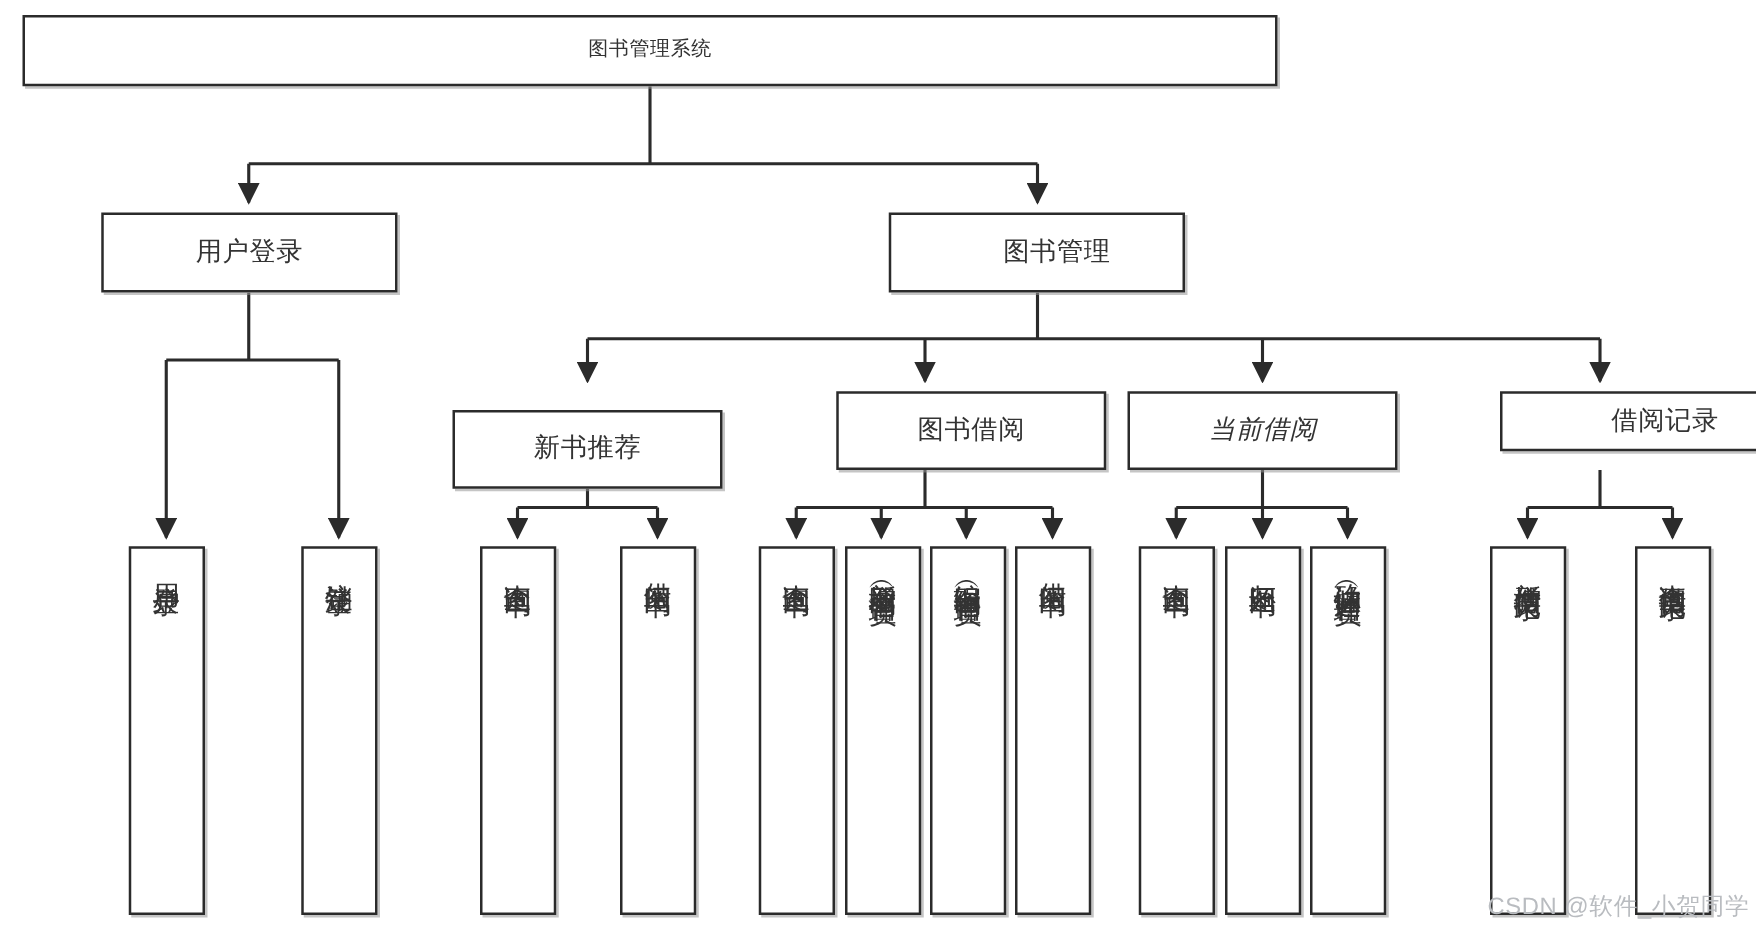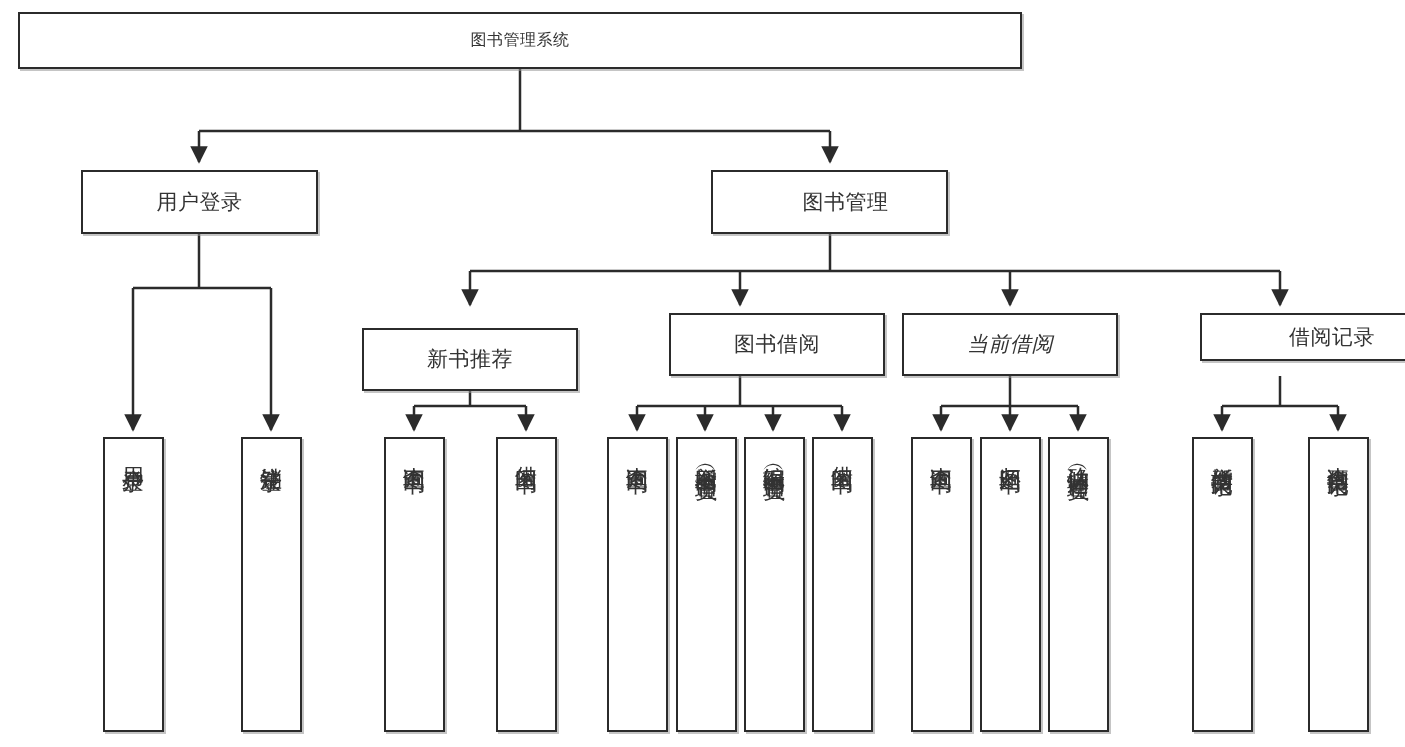--- a/index.html
+++ b/index.html
@@ -185,14 +185,15 @@
     <span class="label">确认归还（管理员）</span>
   </div>
 
   <div class="node vert" style="left:1192px; top:437px; width:61px; height:295px;">
     <span class="label">新增借阅记录</span>
   </div>
   <div class="node vert" style="left:1308px; top:437px; width:61px; height:295px;">
     <span class="label">查询借阅记录</span>
   </div>
 
+  <div class="watermark">CSDN @软件_小贺同学</div>
 
 </div>
 
 </body></html>

